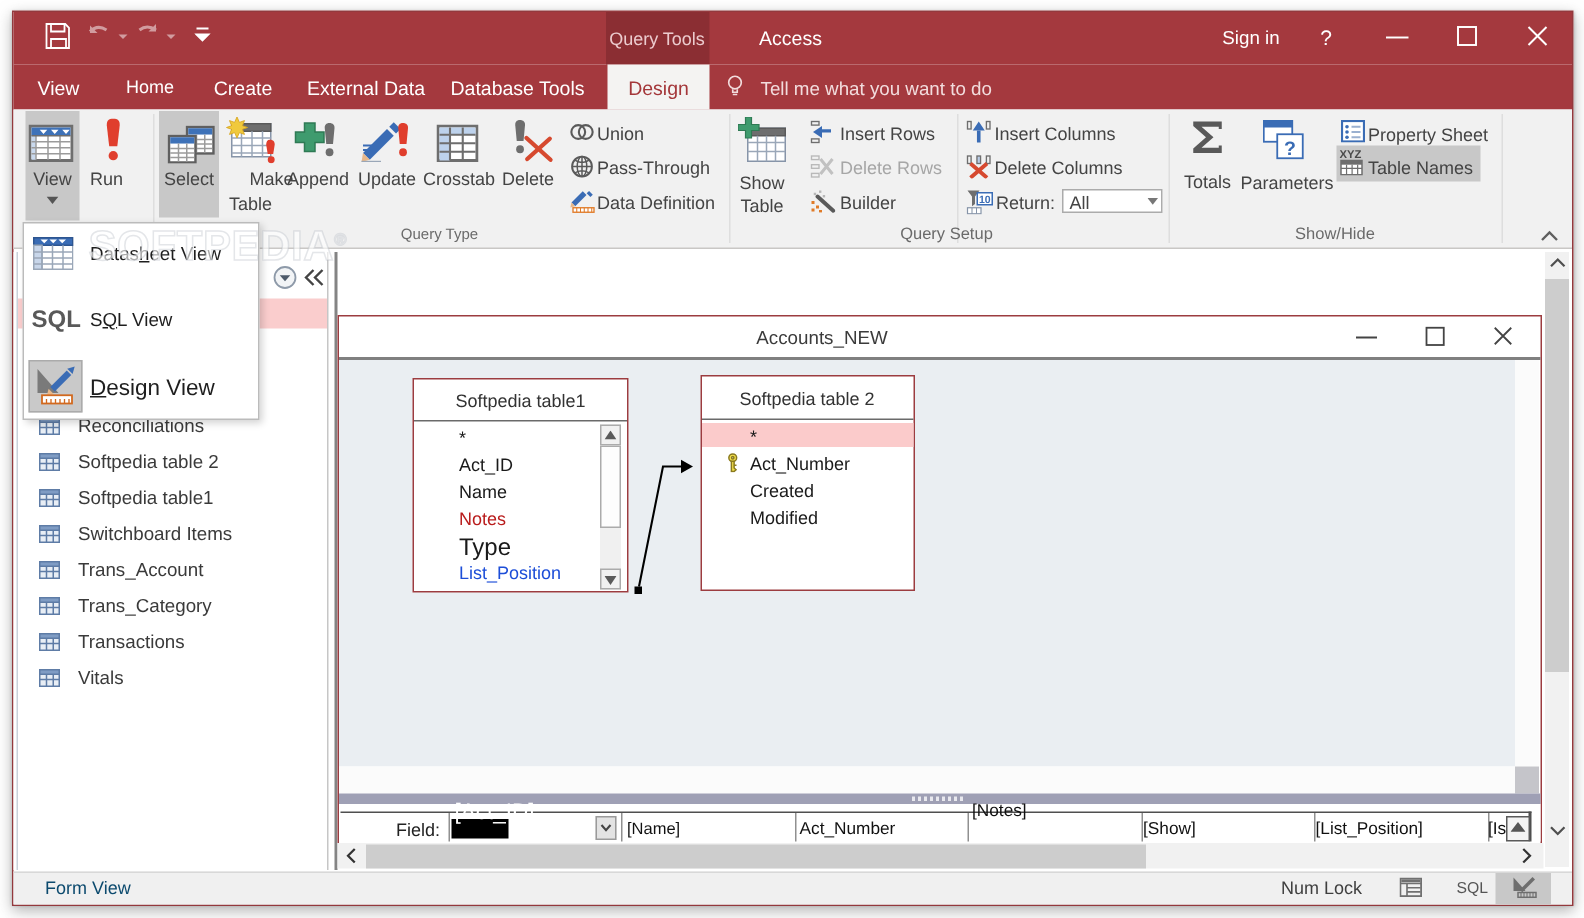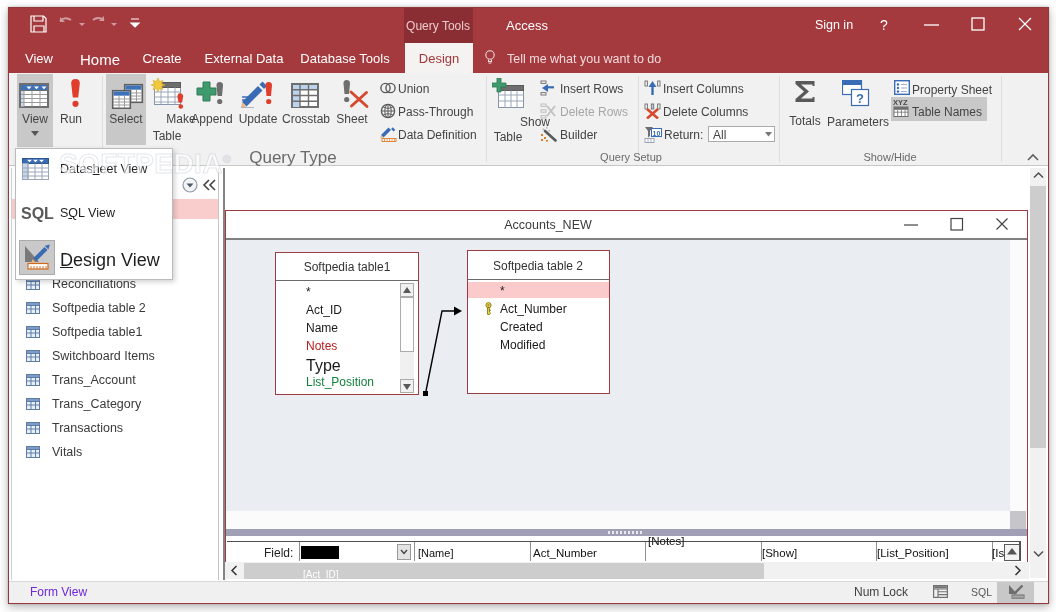--- a/index.html
+++ b/index.html
@@ -40,64 +40,64 @@
 <path d="M51 10l3 3 3-3z" fill="#fff"></path>
 <path d="M76 7 Q70 3 65 7" stroke="#fff" stroke-width="2" fill="none"></path>
       <path d="M76 3v5h-5z" fill="#fff"></path>
 <path d="M83 10l3 3 3-3z" fill="#fff"></path>
 </g>
 <path d="M103 6h8M103 10l4 4 4-4z" stroke="#fff" stroke-width="1.2" fill="#fff"></path>
 </svg>
 
 <div class="a" style="left:405px;top:43px;width:68px;height:30px;background:#f4f3f2"></div>
 <div class="t cx" style="left:39px;top:52px;font-size:13px;color:#fff">View</div>
-<div class="t cx" style="left:100px;top:52px;font-size:15px;color:#fff">Home</div>
+<div class="t cx" style="left:100px;top:52px;font-size:12px;color:#fff">Home</div>
 <div class="t cx" style="left:162px;top:52px;font-size:13px;color:#fff">Create</div>
 <div class="t cx" style="left:244px;top:52px;font-size:13px;color:#fff">External Data</div>
 <div class="t cx" style="left:345px;top:52px;font-size:13px;color:#fff">Database Tools</div>
 <div class="t cx" style="left:439px;top:52px;font-size:13px;color:#a4373a">Design</div>
 <svg class="a" style="left:483px;top:49px" width="14" height="19" viewBox="0 0 14 19">
 <g stroke="#f2dcdd" stroke-width="1.1" fill="none">
       <circle cx="7" cy="6" r="4.2"></circle>
       <path d="M5.5 10.5v2h3v-2M5.5 14h3"></path>
     </g>
 </svg>
 <div class="t" style="left:507px;top:53px;font-size:12.5px;color:#f2dcdd">Tell me what you want to do</div>
 
 <div class="a" style="left:9px;top:73px;width:1039px;height:93px;background:#f1f1f1;border-bottom:1px solid #c9c7c5"></div>
 <div class="a" style="left:102px;top:76px;width:1px;height:86px;background:#dedede"></div>
 <div class="a" style="left:486px;top:76px;width:1px;height:86px;background:#dedede"></div>
 <div class="a" style="left:638px;top:76px;width:1px;height:86px;background:#dedede"></div>
 <div class="a" style="left:779px;top:76px;width:1px;height:86px;background:#dedede"></div>
 <div class="a" style="left:1001px;top:76px;width:1px;height:86px;background:#dedede"></div>
-<div class="t ctr" style="left:293px;top:157px;font-size:17px;color:#6a6a6a">Query Type</div>
+<div class="t ctr" style="left:293px;top:157px;font-size:10px;color:#6a6a6a">Query Type</div>
 <div class="t ctr" style="left:631px;top:157px;font-size:11px;color:#6a6a6a">Query Setup</div>
 <div class="t ctr" style="left:890px;top:157px;font-size:11px;color:#6a6a6a">Show/Hide</div>
 <svg class="a" style="left:1026px;top:152px" width="14" height="10" viewBox="0 0 14 10">
     <path d="M2 8l5-5 5 5" stroke="#5f5f5f" stroke-width="1.6" fill="none"></path>
   </svg>
 
 <div class="a" style="left:17px;top:74px;width:36px;height:73px;background:#c8c8c8"></div>
 <div class="a" style="left:106px;top:74px;width:40px;height:71px;background:#c8c8c8"></div>
 <div class="t cx" style="left:35px;top:113px">View</div>
 <svg class="a" style="left:31px;top:131px" width="8" height="5" viewBox="0 0 8 5">
     <path d="M0 0h8L4 5z" fill="#555"></path>
   </svg>
 <div class="t cx" style="left:71px;top:113px">Run</div>
 <div class="t cx" style="left:126px;top:113px">Select</div>
 <div class="t cx" style="left:181px;top:113px">Make</div>
 <div class="t cx" style="left:167px;top:130px">Table</div>
 <div class="t cx" style="left:212px;top:113px">Append</div>
 <div class="t cx" style="left:258px;top:113px">Update</div>
 <div class="t cx" style="left:306px;top:113px">Crosstab</div>
-<div class="t cx" style="left:352px;top:113px">Sheet</div>
+<div class="t cx" style="left:352px;top:113px">Delete</div>
 <div class="t" style="left:398px;top:83px">Union</div>
 <div class="t" style="left:398px;top:106px">Pass-Through</div>
 <div class="t" style="left:398px;top:129px">Data Definition</div>
-<div class="t cx" style="left:535px;top:116px">Show</div>
+<div class="t cx" style="left:508px;top:116px">Show</div>
 <div class="t cx" style="left:508px;top:131px">Table</div>
 <div class="t" style="left:560px;top:83px">Insert Rows</div>
 <div class="t" style="left:560px;top:106px;color:#a6a6a6">Delete Rows</div>
 <div class="t" style="left:560px;top:129px">Builder</div>
 <div class="t" style="left:663px;top:83px">Insert Columns</div>
 <div class="t" style="left:663px;top:106px">Delete Columns</div>
 <div class="t" style="left:664px;top:129px">Return:</div>
 <div class="a" style="left:708px;top:126px;width:67px;height:16px;background:#fff;border:1px solid #ababab"></div>
 <div class="t" style="left:713px;top:129px">All</div>
 <svg class="a" style="left:765px;top:132px" width="7" height="4.5" viewBox="0 0 7 4.5">
@@ -373,21 +373,21 @@
 <div class="a" style="left:1019px;top:540.5px;width:1.5px;height:20.5px;background:#4f4f4f"></div>
 <div class="a" style="left:298.5px;top:542px;width:1px;height:19px;background:#909090"></div>
 <div class="a" style="left:414px;top:542px;width:1px;height:19px;background:#909090"></div>
 <div class="a" style="left:529.5px;top:542px;width:1px;height:19px;background:#909090"></div>
 <div class="a" style="left:645px;top:542px;width:1px;height:19px;background:#909090"></div>
 <div class="a" style="left:760.5px;top:542px;width:1px;height:19px;background:#909090"></div>
 <div class="a" style="left:876px;top:542px;width:1px;height:19px;background:#909090"></div>
 <div class="a" style="left:991.5px;top:542px;width:1px;height:19px;background:#909090"></div>
 <div class="t" style="left:264px;top:547px;font-size:12px;color:#222">Field:</div>
 <div class="a" style="left:301px;top:545.5px;width:38px;height:13.5px;background:#000"></div>
-<div class="t" style="left:303px;top:570px;font-size:10px;color:#fff">[Act_ID]</div>
+<div class="t" style="left:303px;top:534px;font-size:15px;color:#fff">[Act_ID]</div>
 <div class="a" style="left:397px;top:543.5px;width:14px;height:16.5px;background:#e3e3e3;border:1px solid #9a9a9a"></div>
 <svg class="a" style="left:400px;top:549px" width="8" height="6" viewBox="0 0 8 6">
     <path d="M1 1l3 3.5L7 1" stroke="#444" stroke-width="1.4" fill="none"></path>
   </svg>
 <div class="t" style="left:418px;top:548px;font-size:11px;color:#111">[Name]</div>
 <div class="t" style="left:533px;top:548px;font-size:11.5px;color:#111">Act_Number</div>
 <div class="t" style="left:648px;top:536px;font-size:11.5px;color:#111">[Notes]</div>
 <div class="t" style="left:762px;top:548px;font-size:11.5px;color:#111">[Show]</div>
 <div class="t" style="left:877px;top:548px;font-size:11.5px;color:#111">[List_Position]</div>
 <div class="t" style="left:992px;top:548px;font-size:11.5px;color:#111">[Is</div>
@@ -397,21 +397,21 @@
   </svg>
 
 <div class="a" style="left:275px;top:252px;width:144px;height:143px;background:#fff;border:1px solid #9c3c40"></div>
 <div class="t cx" style="left:347px;top:261px;font-size:12px;color:#333">Softpedia table1</div>
 <div class="a" style="left:276px;top:280px;width:142px;height:1px;background:#6a6a6a"></div>
 <div class="t" style="left:306px;top:286px;font-size:12px;color:#1a1a1a">*</div>
 <div class="t" style="left:306px;top:303.5px;font-size:12px;color:#1a1a1a">Act_ID</div>
 <div class="t" style="left:306px;top:321.5px;font-size:12px;color:#1a1a1a">Name</div>
 <div class="t" style="left:306px;top:339.5px;font-size:12px;color:#b91c1c">Notes</div>
 <div class="t" style="left:306px;top:357.5px;font-size:16px;color:#1a1a1a">Type</div>
-<div class="t" style="left:306px;top:375.5px;font-size:12px;color:#15803d">List_Position</div>
+<div class="t" style="left:306px;top:375.5px;font-size:12px;color:#1d4ed8">List_Position</div>
 <div class="a" style="left:400px;top:283px;width:14px;height:110px;background:#f0f0f0"></div>
 <div class="a" style="left:400px;top:283px;width:14px;height:14px;background:#f1f1f1;border:1px solid #ababab"></div>
 <svg class="a" style="left:403px;top:287px" width="8" height="6" viewBox="0 0 8 6">
     <path d="M0 6h8L4 0z" fill="#5a5a5a"></path>
   </svg>
 <div class="a" style="left:400px;top:297px;width:14px;height:55px;background:#fdfdfd;border:1px solid #ababab"></div>
 <div class="a" style="left:400px;top:379px;width:14px;height:14px;background:#f1f1f1;border:1px solid #ababab"></div>
 <svg class="a" style="left:403px;top:384px" width="8" height="6" viewBox="0 0 8 6">
     <path d="M0 0h8L4 6z" fill="#5a5a5a"></path>
   </svg>
@@ -433,21 +433,21 @@
     </g>
 </svg>
 
 <svg class="a" style="left:420px;top:300px" width="45" height="100" viewBox="0 0 45 100">
 <rect x="3" y="91" width="5" height="5" fill="#000"></rect>
 <path d="M6 91 L22 11 L34 11" stroke="#000" stroke-width="1.4" fill="none"></path>
 <path d="M34 6.5v9L42 11z" fill="#000"></path>
 </svg>
 
 <div class="a" style="left:9px;top:580.5px;width:1039px;height:22.5px;background:#f0f0f0;border-top:1px solid #d8d8d8"></div>
-<div class="t" style="left:30px;top:586px;color:#6d28d9">Form View</div>
+<div class="t" style="left:30px;top:586px;color:#0c4a6e">Form View</div>
 <div class="t" style="left:854px;top:586px;color:#3f3f3f">Num Lock</div>
 <div class="t" style="left:971px;top:587px;font-size:10.5px;color:#555">SQL</div>
 <div class="a" style="left:997px;top:581.5px;width:37px;height:21px;background:#c8c8c8"></div>
 <svg class="a" style="left:933px;top:585px" width="15" height="13" viewBox="0 0 15 13">
 <rect x=".6" y=".6" width="13.8" height="11.8" fill="none" stroke="#707070" stroke-width="1.2"></rect>
 <path d="M.6 4h13.8M5 4v8.4M5 6.8h9M5 9.6h9" stroke="#707070" stroke-width="1.1"></path>
 <rect x="1.2" y="1.2" width="12.6" height="2" fill="#707070"></rect>
 </svg>
 <svg class="a" style="left:1008px;top:584px" width="17" height="15" viewBox="0 0 17 15">
 <path d="M1 1v9h8L1 1z" fill="#6e6e6e"></path>
@@ -469,15 +469,15 @@
 <div class="t" style="left:60px;top:207px;font-size:12.5px;color:#1e1e1e">S<u>Q</u>L View</div>
 <div class="a" style="left:19px;top:240px;width:36px;height:35px;background:#c9c9c9;border:1px solid #ababab"></div>
 <svg class="a" style="left:23px;top:244px" width="28" height="27" viewBox="0 0 28 27">
 <path d="M2 2v16h14L2 2z" fill="#7a7a7a"></path>
 <path d="M12 15.5 L23 4.5" stroke="#3a6cb5" stroke-width="4.2"></path>
 <path d="M21.2 1.2 l5-1.4 -1.4 5z" fill="#3a6cb5" transform="translate(.6,.6)"></path>
 <path d="M12.8 18.6l-4.6 1.2 1.2-4.6z" fill="#e8b88a"></path>
 <rect x="5" y="19.5" width="20" height="5.5" fill="#fff" stroke="#d2691e" stroke-width="1.2"></rect>
 <path d="M8 22v3M11 22v3M14 22v3M17 22v3M20 22v3M23 22v3" stroke="#d2691e" stroke-width=".9"></path>
 </svg>
-<div class="t" style="left:60px;top:251px;font-size:18px;color:#1e1e1e"><u>D</u>esign View</div>
+<div class="t" style="left:60px;top:251px;font-size:15px;color:#1e1e1e"><u>D</u>esign View</div>
 
 <div class="t" style="left:59px;top:150px;font-size:28px;font-weight:bold;letter-spacing:.4px;color:rgba(255,255,255,.62);-webkit-text-stroke:1px rgba(185,190,198,.38)">SOFTPEDIA<span style="font-size:11px;vertical-align:10px">®</span></div>
 
 </body></html>

